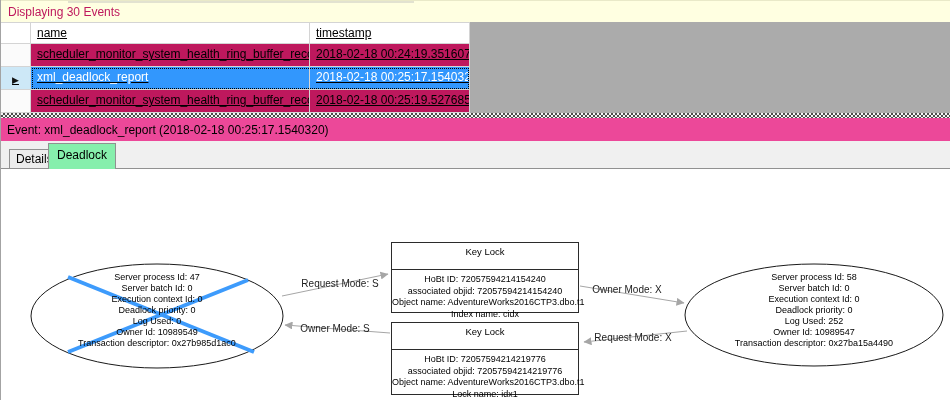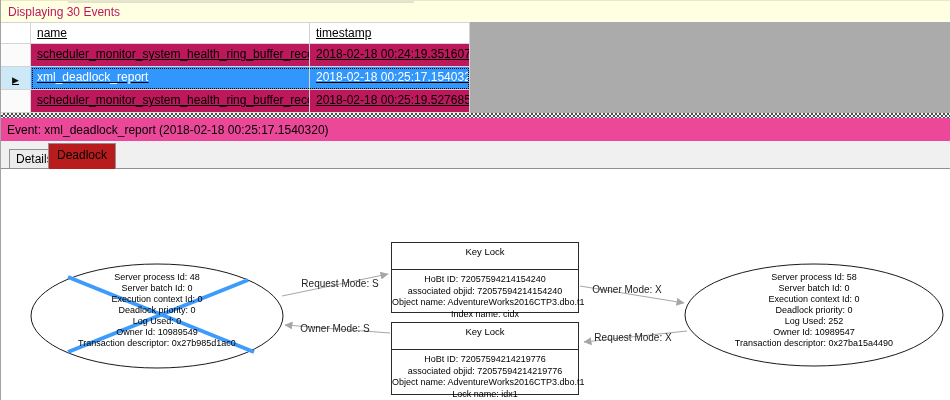--- a/index.html
+++ b/index.html
@@ -31,21 +31,21 @@
   
   .splitter{position:absolute;left:0;top:113px;width:950px;height:5px;
             background:repeating-conic-gradient(#4c4c4c 0% 25%,#f4f4f4 0% 50%) 0 0/4px 4px;}
 
   
   .eventbar{position:absolute;left:0;top:118px;width:950px;height:23px;background:#ec4899;
             font-size:12px;color:#000;padding:5px 0 0 6px;box-sizing:border-box;}
   .tabstrip{position:absolute;left:0;top:141px;width:950px;height:27px;background:#f0f0f0;z-index:4;}
   .tab{position:absolute;box-sizing:border-box;font-size:12px;border:1px solid #919191;border-bottom:none;cursor:default;}
   .tab-details{left:8px;top:8px;height:19px;line-height:18px;padding:0 6px;background:#ececec;}
-  .tab-deadlock{left:47px;top:2px;height:26px;line-height:23px;padding:0 8px;background:#b91c1c;z-index:5;}
+  .tab-deadlock{left:47px;top:2px;height:26px;line-height:23px;padding:0 8px;background:#86efac;z-index:5;}
 
   
   .pane{position:absolute;left:0;top:168px;width:950px;height:232px;background:#fff;border-top:1px solid #919191;box-sizing:border-box;}
   .gsvg{position:absolute;left:0;top:0;width:950px;height:400px;z-index:1;pointer-events:none;}
 
   .nodetext{position:absolute;text-align:center;font-size:9px;line-height:11px;color:#000;z-index:2;}
   .nodetext div{white-space:nowrap;}
   .lockbox{position:absolute;box-sizing:border-box;border:1px solid #2b2b2b;background:#fff;z-index:2;}
   .lockbox .title{border-bottom:1px solid #2b2b2b;text-align:center;font-size:9.5px;padding:3px 0 12px 0;}
   .lockbox .body{text-align:center;font-size:9px;line-height:11.5px;padding-top:4px;}
@@ -111,21 +111,21 @@
     <line x1="67" y1="277" x2="253" y2="352" stroke="#3d9bfc" stroke-width="4"></line>
     <line x1="247" y1="280" x2="67" y2="352" stroke="#3d9bfc" stroke-width="4"></line>
 
     <line x1="281" y1="296" x2="387" y2="274" stroke="#a6a6a6" stroke-width="1" marker-end="url(#arr)"></line>
     <line x1="389" y1="333" x2="284" y2="325" stroke="#a6a6a6" stroke-width="1" marker-end="url(#arr)"></line>
     <line x1="579" y1="286" x2="683" y2="303" stroke="#a6a6a6" stroke-width="1" marker-end="url(#arr)"></line>
     <line x1="686" y1="331" x2="583" y2="342" stroke="#a6a6a6" stroke-width="1" marker-end="url(#arr)"></line>
   </svg>
 
   <div class="nodetext" style="left:31px;top:272px;width:250px;">
-    <div>Server process Id: 48</div>
+    <div>Server process Id: 47</div>
     <div>Server batch Id: 0</div>
     <div>Execution context Id: 0</div>
     <div>Deadlock priority: 0</div>
     <div>Log Used: 0</div>
     <div>Owner Id: 10989549</div>
     <div>Transaction descriptor: 0x27b985d1ac0</div>
   </div>
 
   <div class="nodetext" style="left:688px;top:272px;width:250px;">
     <div>Server process Id: 58</div>

